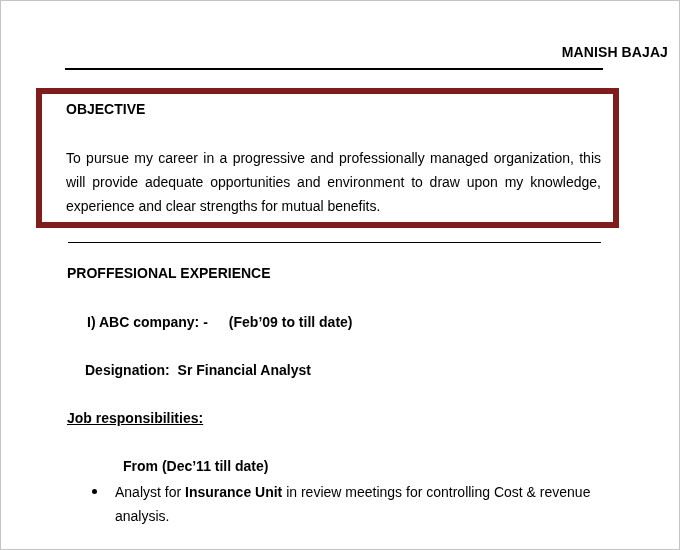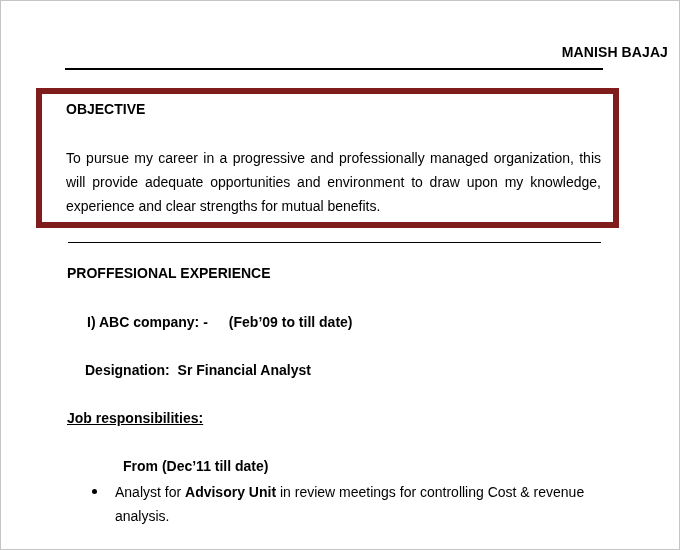--- a/index.html
+++ b/index.html
@@ -120,15 +120,15 @@
 
 <div class="heading h-designation">Designation:  Sr Financial Analyst</div>
 
 <div class="heading h-jobresp">Job responsibilities:</div>
 
 <div class="heading h-from">From (Dec’11 till date)</div>
 
 <ul class="bullet-list">
   <li class="bullet-item">
     <span class="bullet-dot"></span>
-    <span>Analyst for </span><span class="bold">Advisory Unit</span><span> in review meetings for controlling Cost &amp; revenue analysis.</span>
+    <span>Analyst for </span><span class="bold">Insurance Unit</span><span> in review meetings for controlling Cost &amp; revenue analysis.</span>
   </li>
 </ul>
 
 </body></html>

